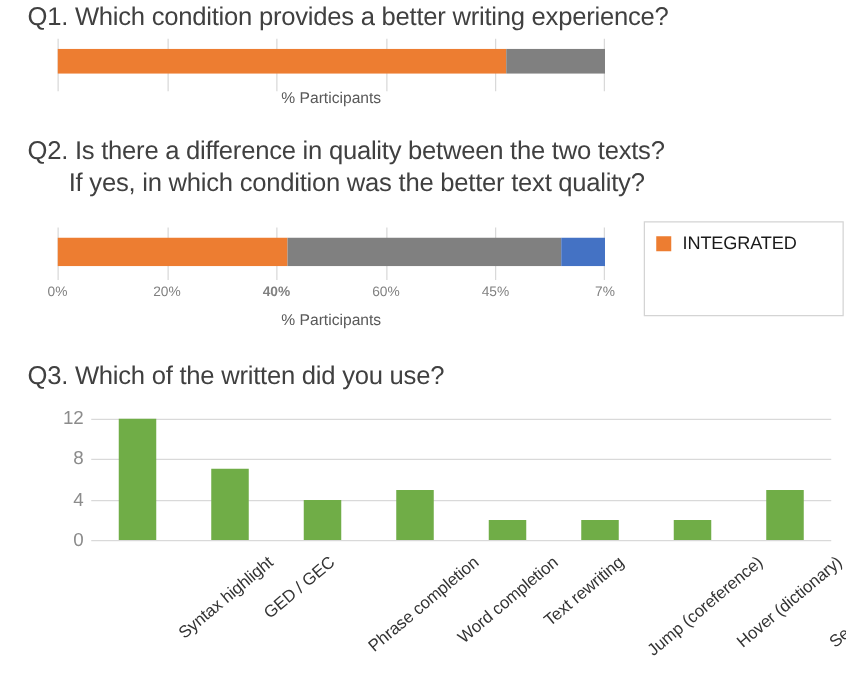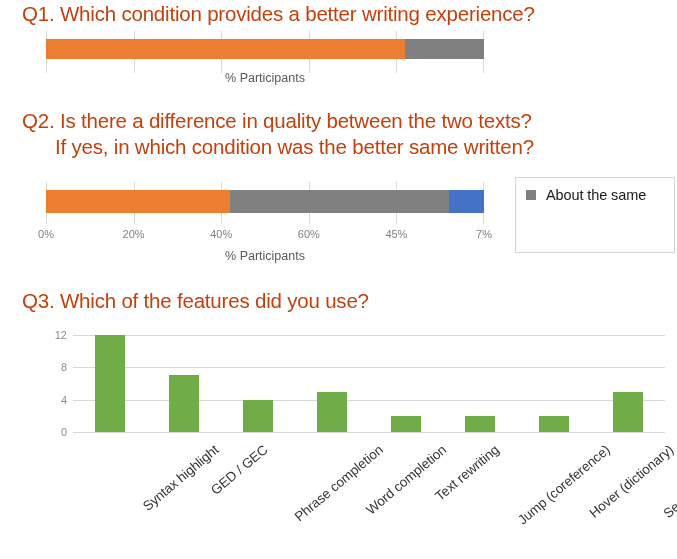--- a/index.html
+++ b/index.html
@@ -18,21 +18,21 @@
     -webkit-font-smoothing: antialiased;
   }
 
   .abs { position: absolute; }
 
   
   .q-title {
     font-size: 20.5px;
     font-weight: 400;
     letter-spacing: -0.2px;
-    color: #c2410c;
+    color: #404040;
     white-space: nowrap;
     line-height: 1.18;
   }
 
   
   .pct-chart { position: absolute; }
   .pct-plot {
     position: absolute;
     left: 0; top: 0;
     height: 100%;
@@ -99,21 +99,21 @@
     font-size: 14.5px;
     color: #1a1a1a;
     white-space: nowrap;
     letter-spacing: -0.1px;
   }
 
   
   #q3-chart { position: absolute; }
   .q3-ytick {
     position: absolute;
-    font-size: 11px;
+    font-size: 15px;
     color: #8c8c8c;
     text-align: right;
     transform: translateY(-50%);
     white-space: nowrap;
   }
   .q3-hgrid {
     position: absolute;
     height: 1px;
     background: #d9d9d9;
   }
@@ -148,55 +148,55 @@
       <div class="gridline" style="left: calc(100% - 1px); background: rgb(217, 217, 217);"></div>
     </div>
   <div class="bar-track" id="q1-bar" style="top:8px; height:20px;">
       <div class="seg" title="INTEGRATED: 82%" style="width: 82%; background: rgb(237, 125, 49);"></div>
       <div class="seg" title="About the same: 18%" style="width: 18%; background: rgb(128, 128, 128);"></div>
     </div>
 </div>
 <div class="abs axis-title" style="left:265px; top:71px;">% Participants</div>
 
 <div class="abs q-title" style="left:22px; top:109px;">Q2. Is there a difference in quality between the two texts?</div>
-<div class="abs q-title" style="left:55px; top:135px;">If yes, in which condition was the better same written?</div>
+<div class="abs q-title" style="left:55px; top:135px;">If yes, in which condition was the better text quality?</div>
 
 <div class="pct-chart" id="q2-chart" style="left:46px; top:182px; width:438px; height:42px;">
   <div class="pct-plot" id="q2-grid">
       <div class="gridline" style="left: calc(0% + 0px); background: rgb(217, 217, 217);"></div>
       <div class="gridline" style="left: calc(20% + 0px); background: rgb(217, 217, 217);"></div>
       <div class="gridline" style="left: calc(40% + 0px); background: rgb(217, 217, 217);"></div>
       <div class="gridline" style="left: calc(60% + 0px); background: rgb(217, 217, 217);"></div>
       <div class="gridline" style="left: calc(80% + 0px); background: rgb(217, 217, 217);"></div>
       <div class="gridline" style="left: calc(100% - 1px); background: rgb(217, 217, 217);"></div>
     </div>
   <div class="bar-track" id="q2-bar" style="top:8px; height:23px;">
       <div class="seg" title="INTEGRATED: 42%" style="width: 42%; background: rgb(237, 125, 49);"></div>
       <div class="seg" title="About the same: 50%" style="width: 50%; background: rgb(128, 128, 128);"></div>
       <div class="seg" title="BASELINE: 8%" style="width: 8%; background: rgb(68, 114, 196);"></div>
     </div>
 </div>
 <div class="abs pct-ticklabels" id="q2-ticks" style="left:46px; top:228px; width:438px;">
     <div class="pct-ticklabel" style="left: 0%; color: rgb(128, 128, 128);">0%</div>
     <div class="pct-ticklabel" style="left: 20%; color: rgb(128, 128, 128);">20%</div>
-    <div class="pct-ticklabel" style="left: 40%; color: rgb(128, 128, 128);">40%</div>
+    <div class="pct-ticklabel" style="left: 40%; color: rgb(128, 128, 128); font-weight: bold;">40%</div>
     <div class="pct-ticklabel" style="left: 60%; color: rgb(128, 128, 128);">60%</div>
     <div class="pct-ticklabel" style="left: 80%; color: rgb(128, 128, 128);">45%</div>
     <div class="pct-ticklabel" style="left: 100%; color: rgb(128, 128, 128);">7%</div>
   </div>
 <div class="abs axis-title" style="left:265px; top:249px;">% Participants</div>
 
 <div class="legend" id="legend" style="left:515px; top:177px; width:160px; height:76px;">
     <div class="legend-row">
-      <span class="legend-swatch small" style="background: rgb(128, 128, 128);"></span>
-      <span class="legend-label">About the same</span>
+      <span class="legend-swatch" style="background: rgb(237, 125, 49);"></span>
+      <span class="legend-label">INTEGRATED</span>
     </div>
   </div>
 
-<div class="abs q-title" style="left:22px; top:289px;">Q3. Which of the features did you use?</div>
+<div class="abs q-title" style="left:22px; top:289px;">Q3. Which of the written did you use?</div>
 
 <div id="q3-chart" style="left:0px; top:325px; width:677px; height:234px;">
 
   <div id="q3-ticks">
       <div class="q3-ytick" style="left: 29px; width: 38px; top: 107px;">0</div>
       <div class="q3-ytick" style="left: 29px; width: 38px; top: 74.6667px;">4</div>
       <div class="q3-ytick" style="left: 29px; width: 38px; top: 42.3333px;">8</div>
       <div class="q3-ytick" style="left: 29px; width: 38px; top: 10px;">12</div>
     </div>
   <div id="q3-grids">

